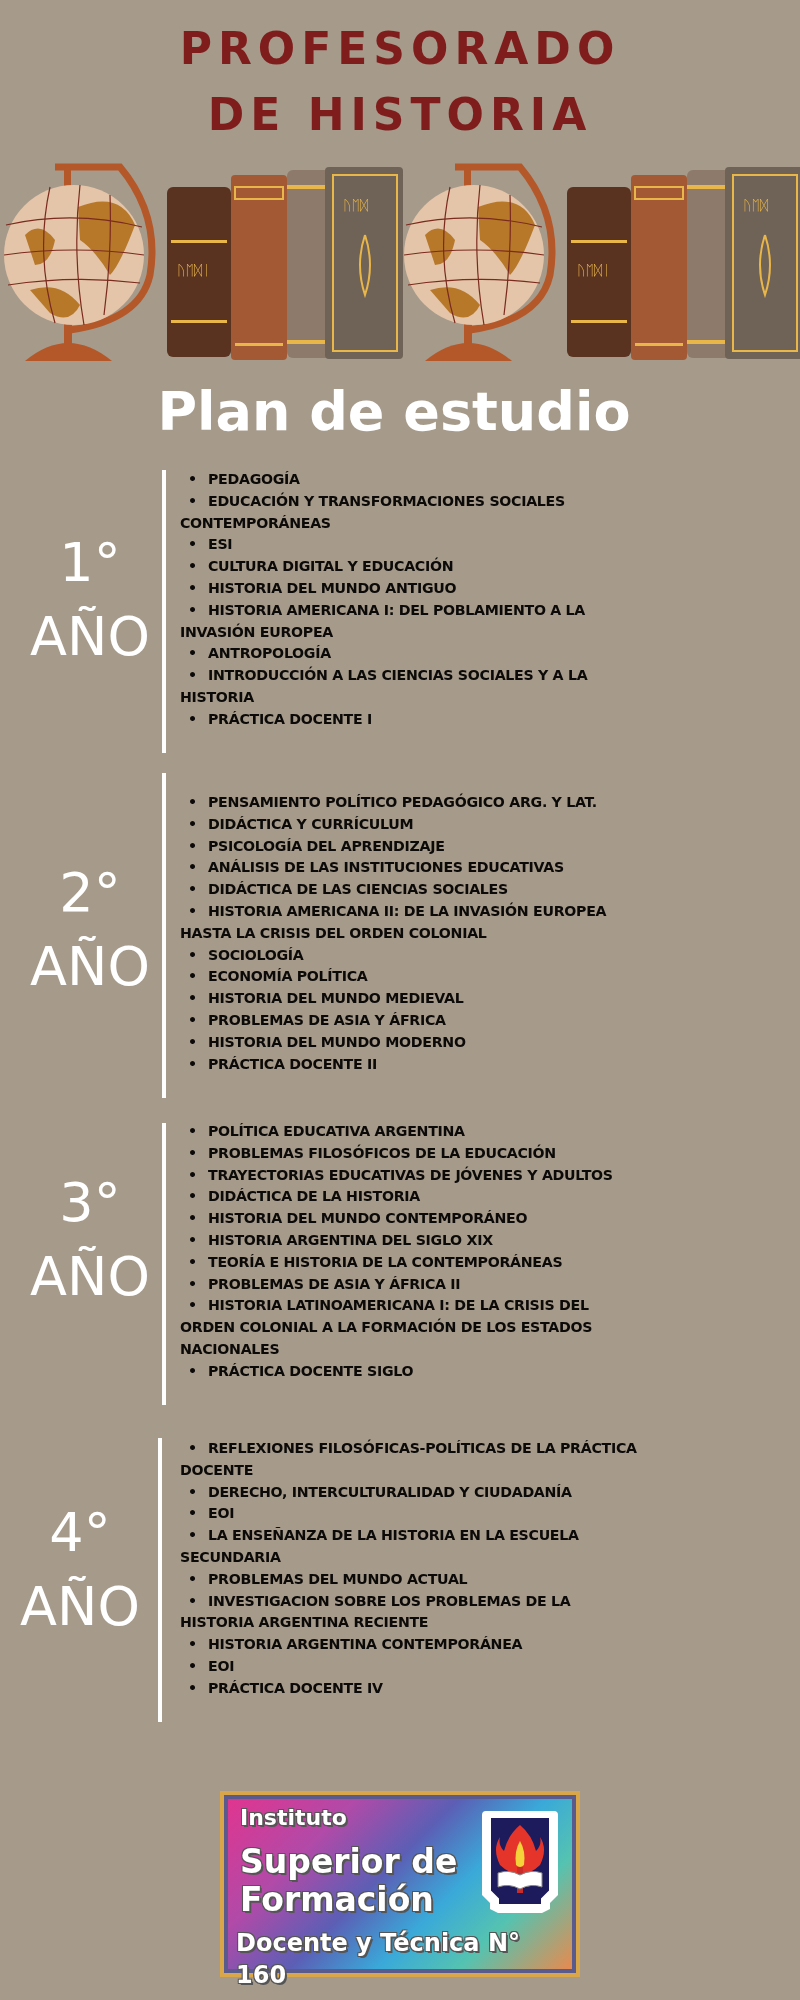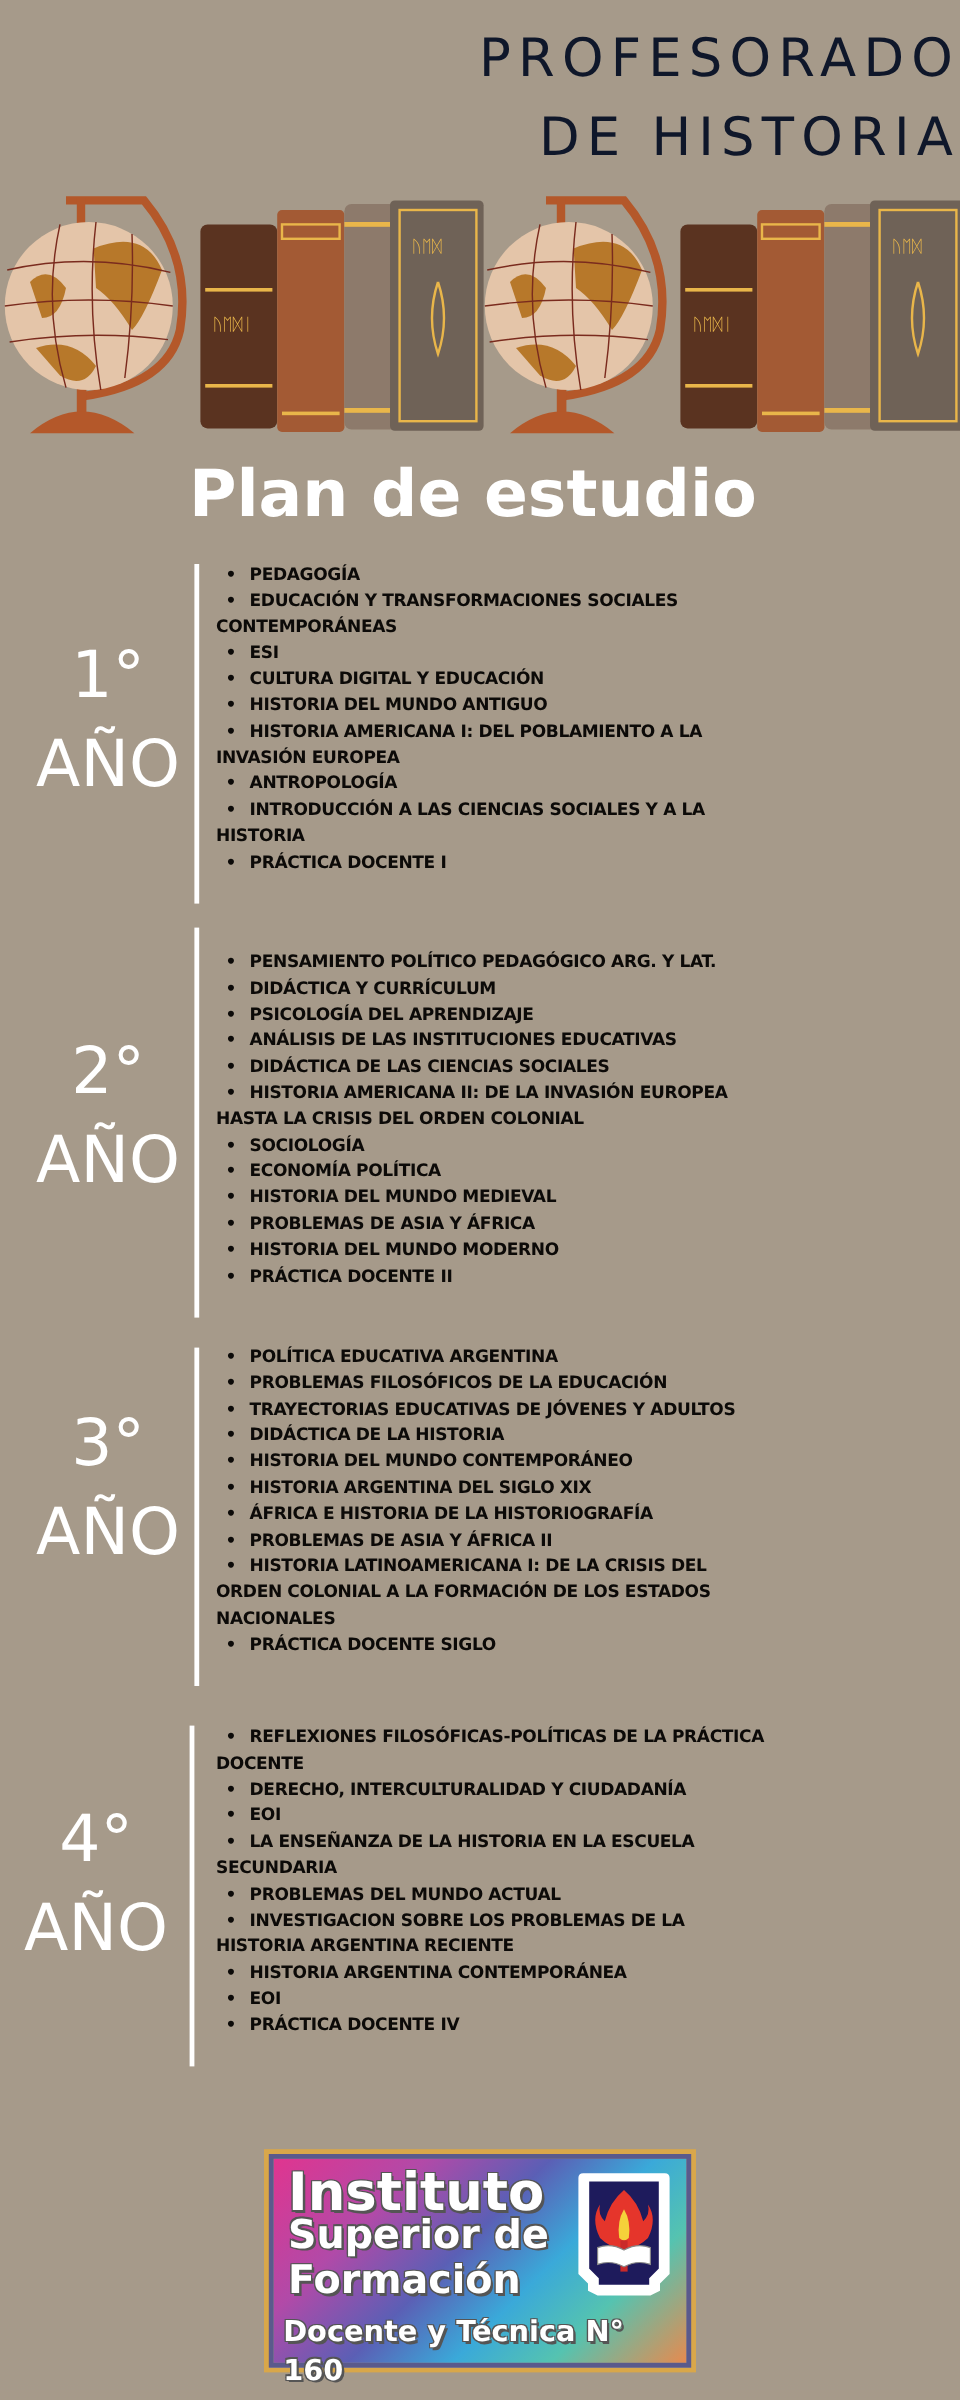--- a/index.html
+++ b/index.html
@@ -1,21 +1,21 @@
 <!DOCTYPE html>
 <html><head>
 <meta charset="utf-8">
 <style>
   * { box-sizing: border-box; margin: 0; padding: 0; }
   html, body { width: 800px; height: 2000px; background: #a69a8a; overflow: hidden; }
   body { position: relative; font-family: "Liberation Sans", sans-serif; color: #fff; }
 
   .title {
-    position: absolute; left: 0; width: 800px; text-align: right;
-    font-family: "DejaVu Sans", sans-serif; font-weight: normal; color: #0f172a;
+    position: absolute; left: 0; width: 800px; text-align: center;
+    font-family: "DejaVu Sans", sans-serif; font-weight: bold; color: #7f1d1d;
     font-size: 44px; letter-spacing: 6px; line-height: 66px;
   }
   .title.l1 { top: 16px; }
   .title.l2 { top: 82px; }
 
   .illus { position: absolute; top: 155px; left: 0; width: 800px; height: 210px; }
   .pair { position: absolute; top: 0; width: 400px; height: 210px; }
 
   .subtitle {
     position: absolute; top: 372px; left: 0; width: 788px; text-align: center;
@@ -40,21 +40,21 @@
   .logo {
     position: absolute; left: 224px; top: 1795px; width: 352px; height: 178px;
     background: linear-gradient(135deg, #e0358f 0%, #b14aa8 25%, #5b5fb5 45%, #3aa9d9 62%, #55c3b0 78%, #e78a4f 100%);
     border: 4px solid #5a5a8c;
     box-shadow: 0 0 0 4px #d9a74a;
   }
   .logo-text {
     position: absolute; left: 12px; color: #fff; font-family: "DejaVu Sans", sans-serif;
     font-weight: bold; text-shadow: 2px 2px 0 #555, -1px -1px 0 #555, 1px -1px 0 #555, -1px 1px 0 #555;
   }
-  .logo-t1 { top: 10px; font-size: 44px; line-height: 38px; }
+  .logo-t1 { top: 0; font-size: 22px; line-height: 38px; }
   .logo-t2 { top: 44px; font-size: 33px; line-height: 38px; }
   .logo-t3 { top: 82px; font-size: 33px; line-height: 38px; }
   .logo-t4 { top: 128px; font-size: 24px; line-height: 32px; left: 8px; }
   .emblem { position: absolute; left: 250px; top: 8px; width: 84px; height: 110px; }
 </style>
 </head>
 <body>
 
 <div class="title l1">PROFESORADO</div>
 <div class="title l2">DE HISTORIA</div>
@@ -182,21 +182,21 @@
   <div class="year-label" style="left:10px; top:1166px">3°</div>
   <div class="year-label" style="left:10px; top:1240px">AÑO</div>
   <div class="divider" style="left:162px; top:1123px; height:282px"></div>
   <ul class="subjects" style="top:1121px">
     <li><span class="dot">•</span><span>POLÍTICA EDUCATIVA ARGENTINA</span></li>
     <li><span class="dot">•</span><span>PROBLEMAS FILOSÓFICOS DE LA EDUCACIÓN</span></li>
     <li><span class="dot">•</span><span>TRAYECTORIAS EDUCATIVAS DE JÓVENES Y ADULTOS</span></li>
     <li><span class="dot">•</span><span>DIDÁCTICA DE LA HISTORIA</span></li>
     <li><span class="dot">•</span><span>HISTORIA DEL MUNDO CONTEMPORÁNEO</span></li>
     <li><span class="dot">•</span><span>HISTORIA ARGENTINA DEL SIGLO XIX</span></li>
-    <li><span class="dot">•</span><span>ÁFRICA E HISTORIA DE LA HISTORIOGRAFÍA</span></li>
+    <li><span class="dot">•</span><span>TEORÍA E HISTORIA DE LA CONTEMPORÁNEAS</span></li>
     <li><span class="dot">•</span><span>PROBLEMAS DE ASIA Y ÁFRICA II</span></li>
     <li><span class="dot">•</span><span>HISTORIA LATINOAMERICANA I: DE LA CRISIS DEL ORDEN COLONIAL A LA FORMACIÓN DE LOS ESTADOS NACIONALES</span></li>
     <li><span class="dot">•</span><span>PRÁCTICA DOCENTE SIGLO</span></li>
   </ul>
 </div>
 
 <div class="year">
   <div class="year-label" style="left:0px; top:1496px">4°</div>
   <div class="year-label" style="left:0px; top:1570px">AÑO</div>
   <div class="divider" style="left:158px; top:1438px; height:284px"></div>

